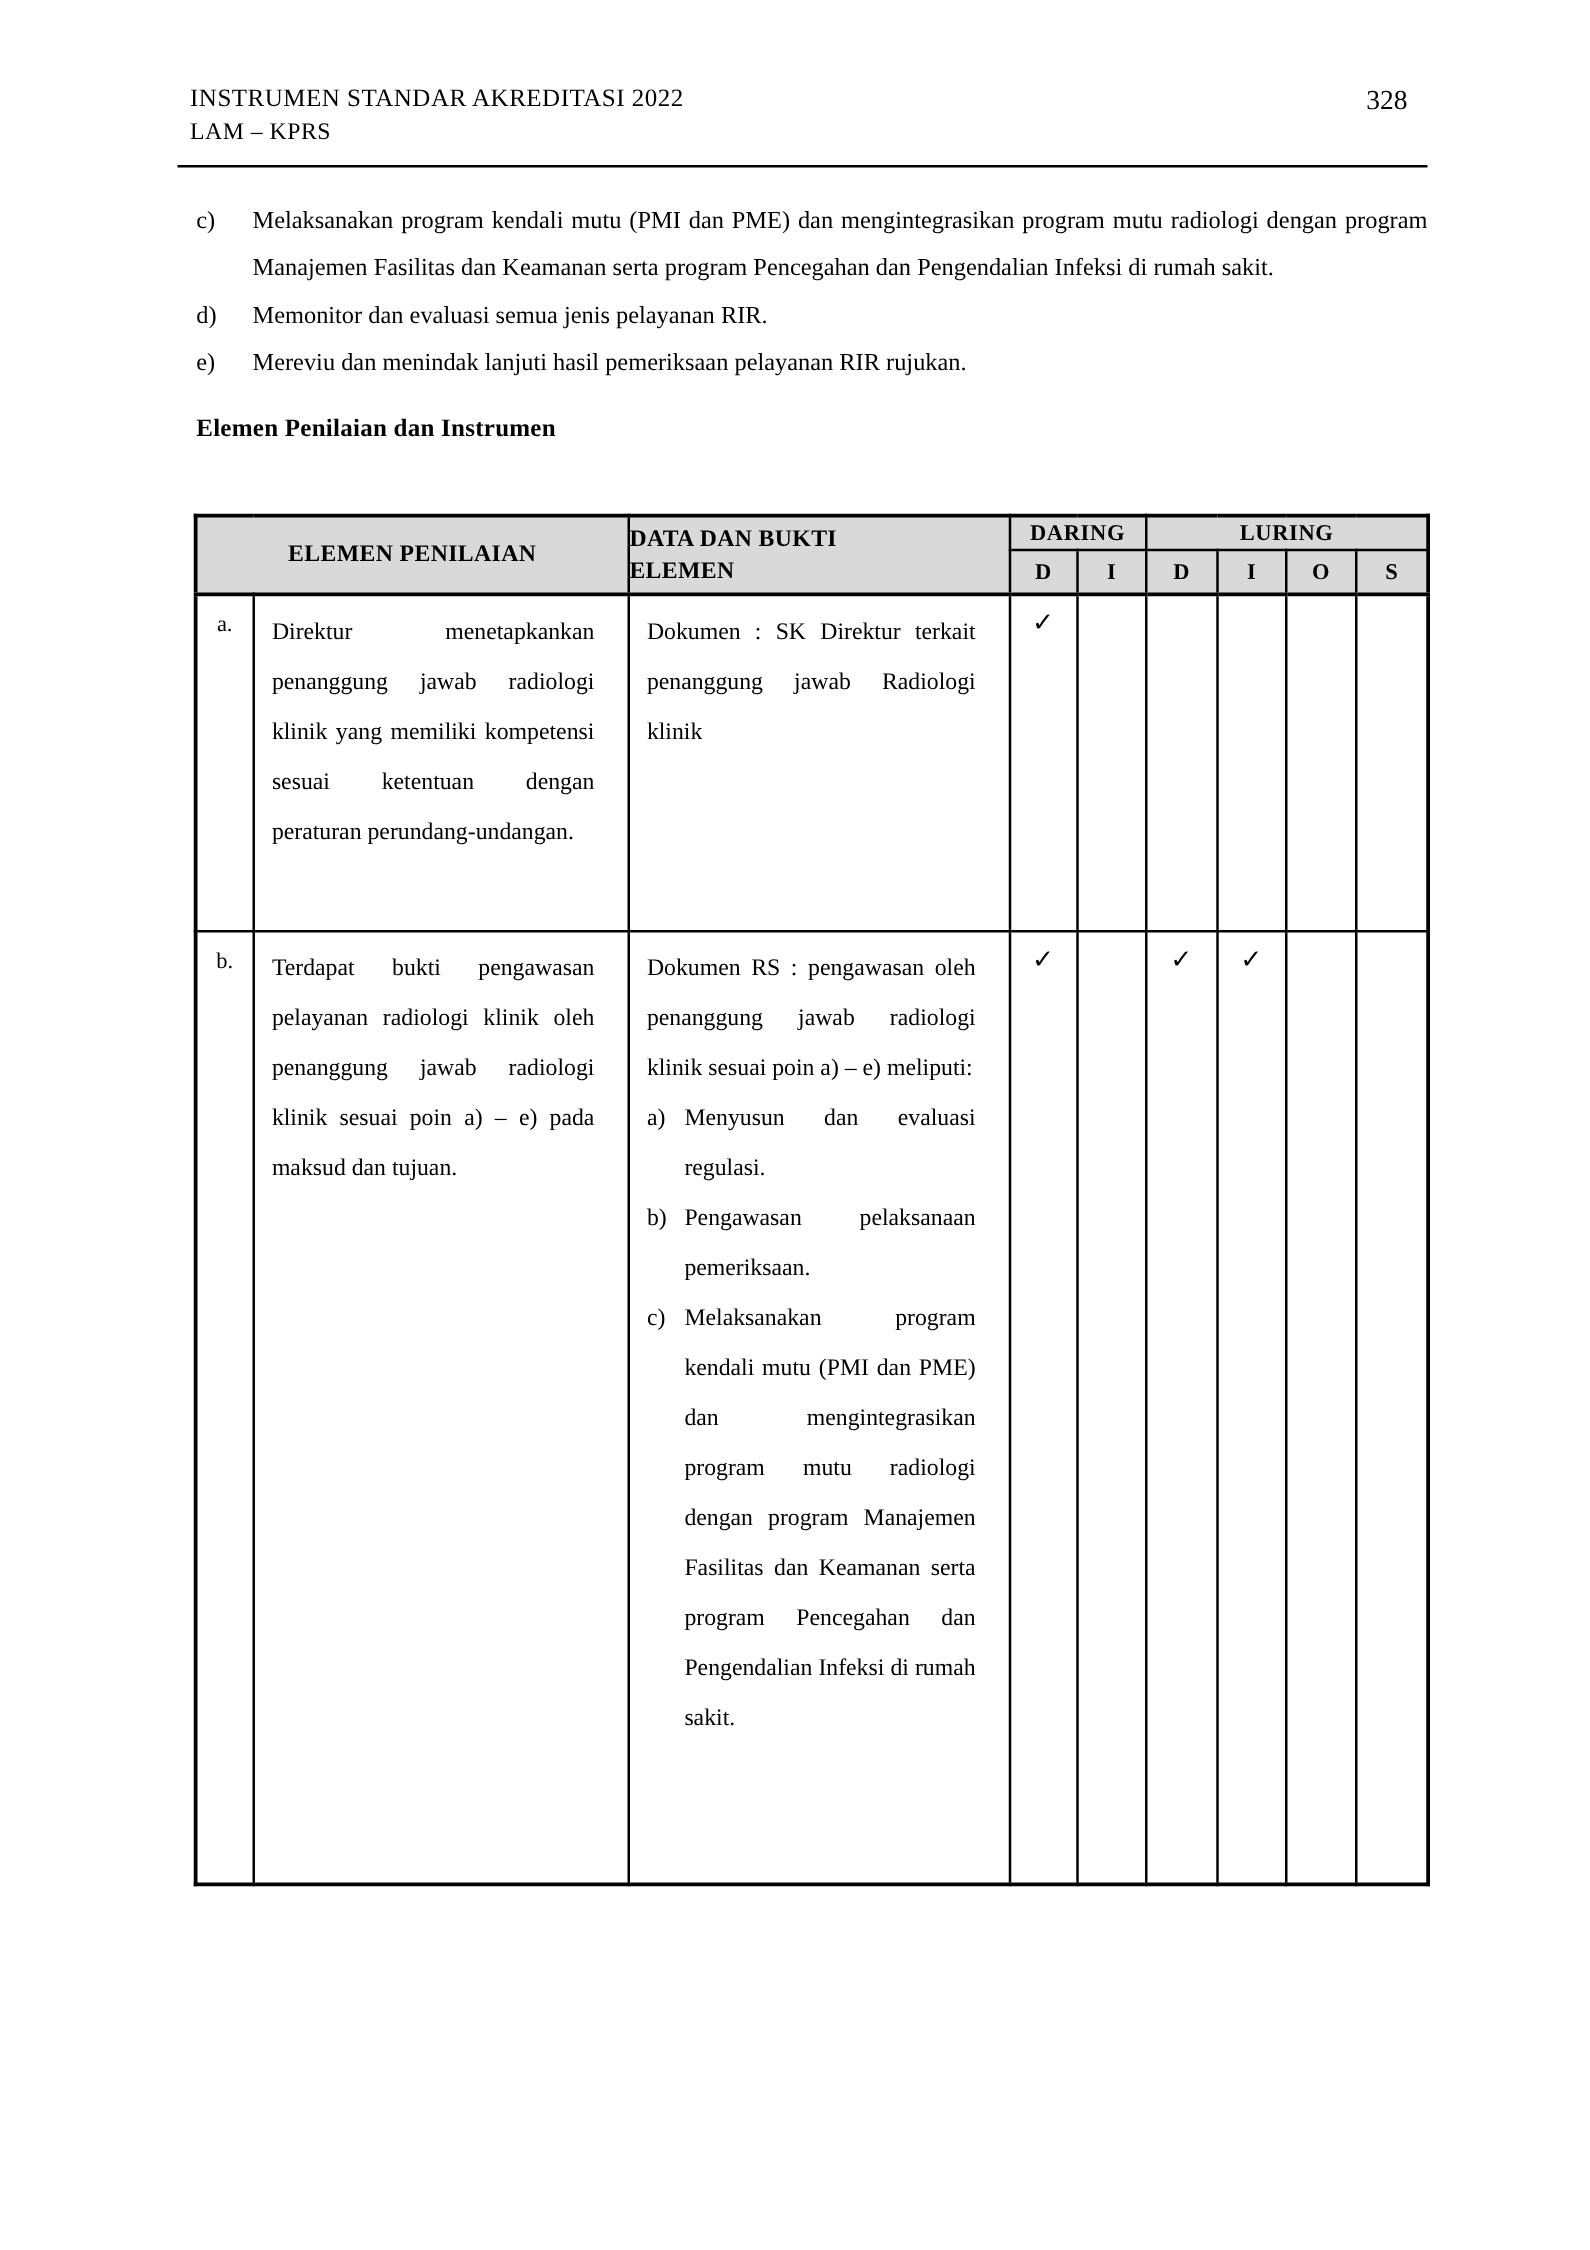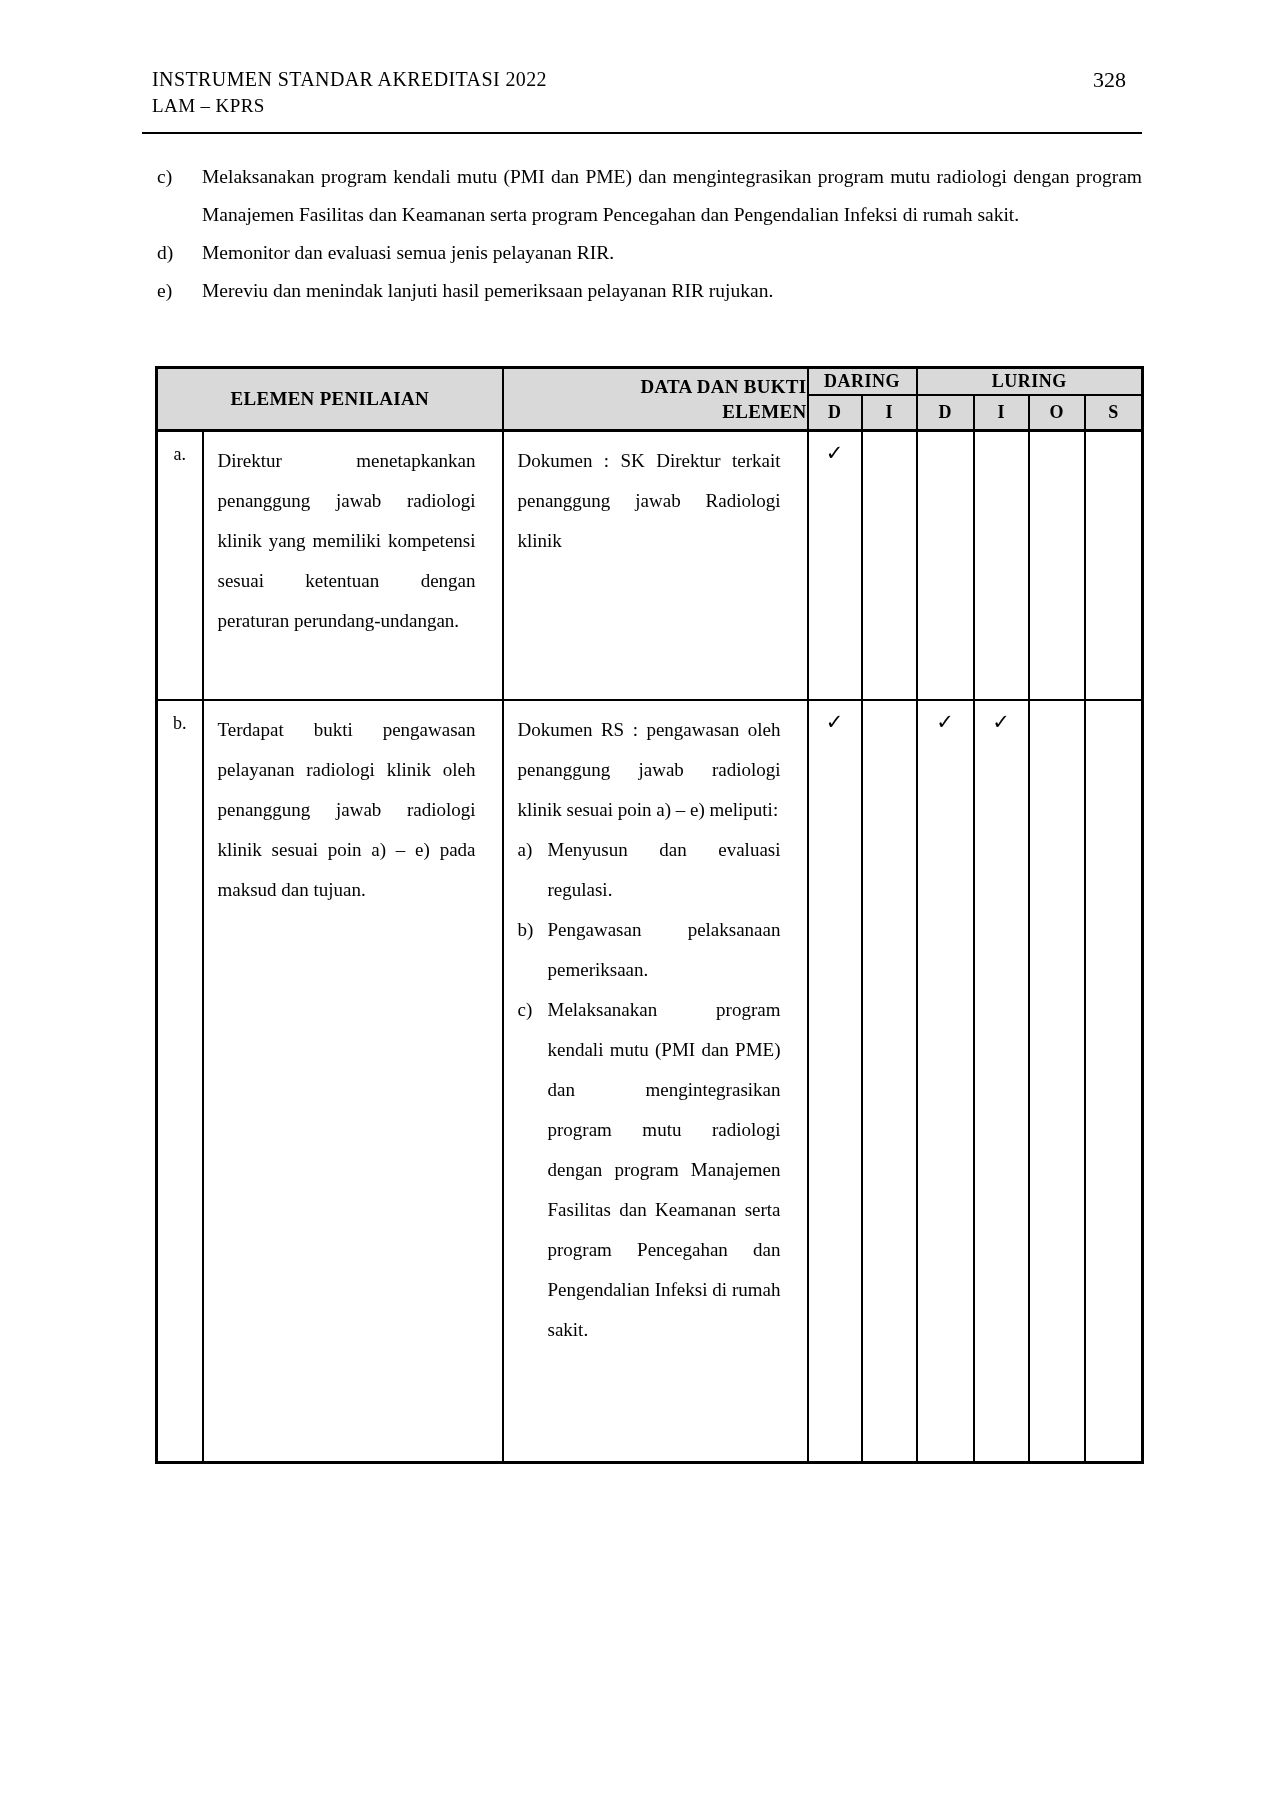--- a/index.html
+++ b/index.html
@@ -39,21 +39,21 @@
 
   
   table.assessment{
     border-collapse:collapse;table-layout:fixed;
     margin:56px 0 0 13px;width:986px;
     border:3px solid var(--border);
   }
   th,td{border:2px solid var(--border);padding:0;}
   thead th{background:var(--header-bg);font-weight:bold;border-bottom-width:3px;}
   th.h-elemen{font-size:19px;letter-spacing:0.3px;}
-  th.h-data .h-line{font-size:19px;line-height:25px;text-align:right;letter-spacing:0.3px;}
+  th.h-data .h-line{font-size:19px;line-height:25px;text-align:left;letter-spacing:0.3px;}
   th.h-group{font-size:18px;height:27px;letter-spacing:0.5px;border-bottom-width:2px;}
   tr.sub-row th{font-size:18px;height:36px;}
   td.letter{vertical-align:top;text-align:center;font-size:18px;padding-top:12px;}
   td.cell-text{
     vertical-align:top;text-align:justify;
     font-size:19px;line-height:40px;
     padding:9px 26px 0 14px;
   }
   td.check{
     vertical-align:top;text-align:center;
@@ -88,20 +88,21 @@
       <span class="li-label">c)</span><span class="li-text">Melaksanakan program kendali mutu (PMI dan PME) dan mengintegrasikan program mutu radiologi dengan program Manajemen Fasilitas dan Keamanan serta program Pencegahan dan Pengendalian Infeksi di rumah sakit.</span>
     </div>
     <div class="intro-item">
       <span class="li-label">d)</span><span class="li-text">Memonitor dan evaluasi semua jenis pelayanan RIR.</span>
     </div>
     <div class="intro-item">
       <span class="li-label">e)</span><span class="li-text">Mereviu dan menindak lanjuti hasil pemeriksaan pelayanan RIR rujukan.</span>
     </div>
   </section>
 
+  <h2 class="section-heading">Elemen Penilaian dan Instrumen</h2>
 
   <table class="assessment">
     <colgroup>
       <col style="width:46px">
         <col style="width:300px">
         <col style="width:305px">
       <col style="width:54px">
         <col style="width:55px">
         <col style="width:57px">
       <col style="width:55px">

